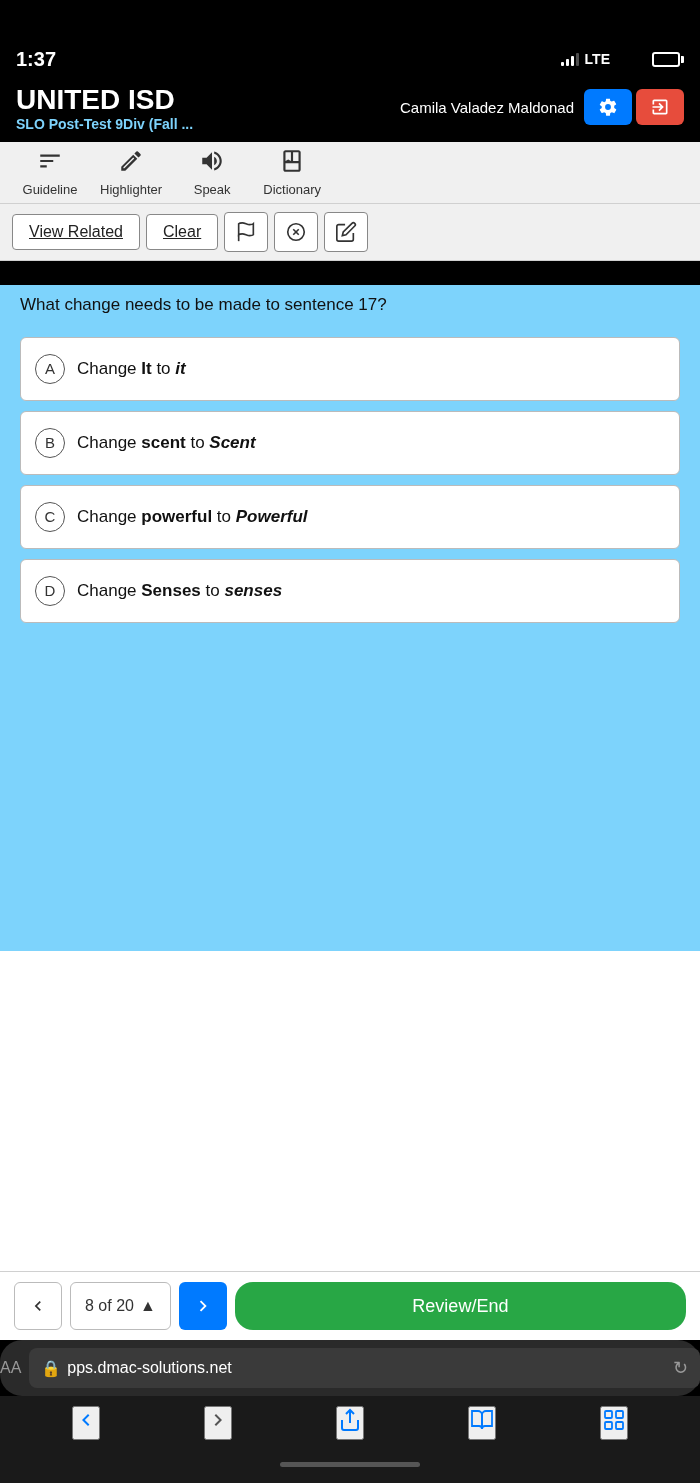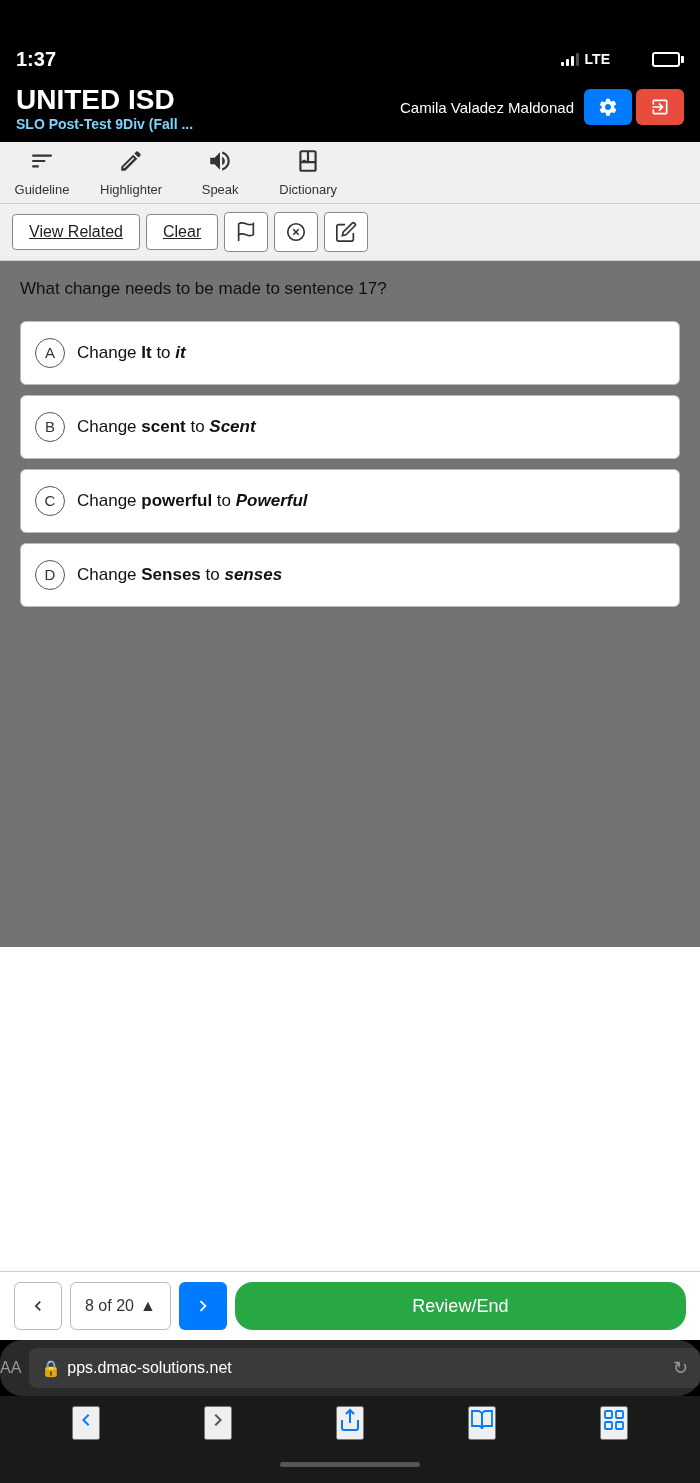--- a/index.html
+++ b/index.html
@@ -47,22 +47,22 @@
     .user-name { font-size: 15px; color: #fff; margin-right: 6px; }
     .header-btn { width: 48px; height: 36px; border-radius: 6px; border: none; cursor: pointer; display: flex; align-items: center; justify-content: center; font-size: 18px; }
     .header-btn-settings { background: #007AFF; color: #fff; }
     .header-btn-exit { background: #e74c3c; color: #fff; }
 
     
     .toolbar {
       background: #f0f0f0;
       border-bottom: 1px solid #d0d0d0;
       display: flex;
-      padding: 6px 12px;
-      gap: 28px;
+      padding: 6px 20px;
+      gap: 20px;
     }
     .toolbar-item {
       display: flex;
       flex-direction: column;
       align-items: center;
       gap: 2px;
       cursor: pointer;
       min-width: 60px;
     }
     .toolbar-icon { font-size: 24px; color: #333; }
@@ -96,23 +96,24 @@
       font-size: 20px;
       cursor: pointer;
       display: flex;
       align-items: center;
       justify-content: center;
       color: #333;
     }
 
     
     .main-content {
-      background: #737373;
-      padding: 16px 20px;
+      background: #7dd3fc;
+      padding: 8px 20px;
       flex: 1;
+      margin-top: 24px;
     }
     .question-text {
       font-size: 17px;
       color: #111;
       margin-bottom: 20px;
       line-height: 1.4;
     }
 
     
     .choice-list { display: flex; flex-direction: column; gap: 10px; }

